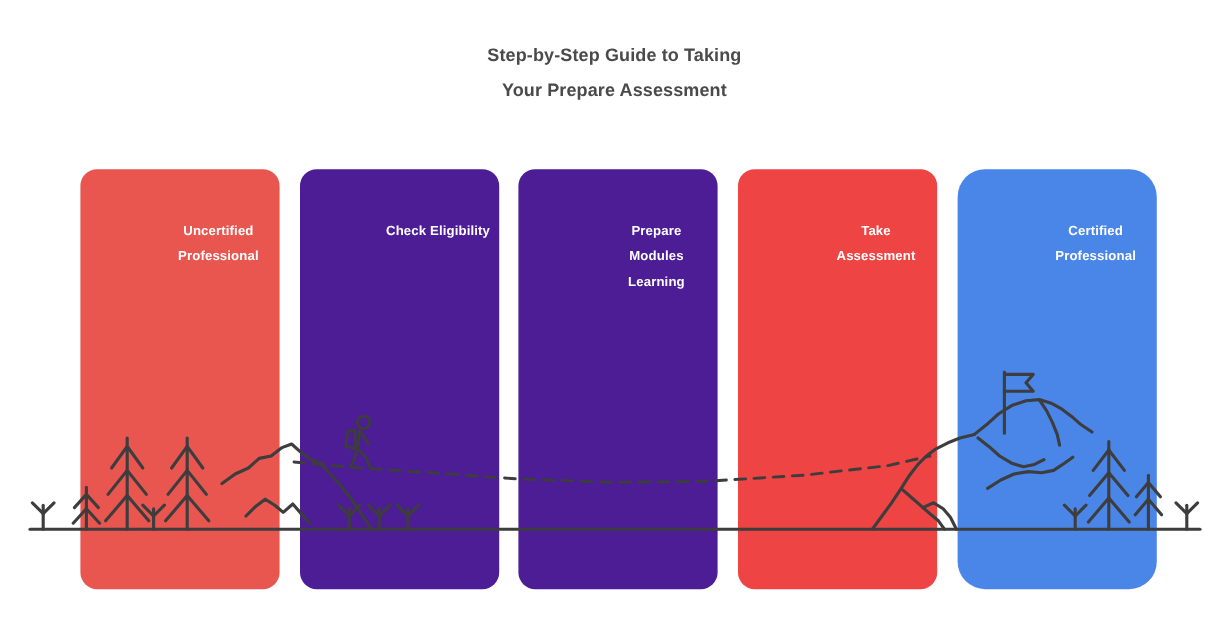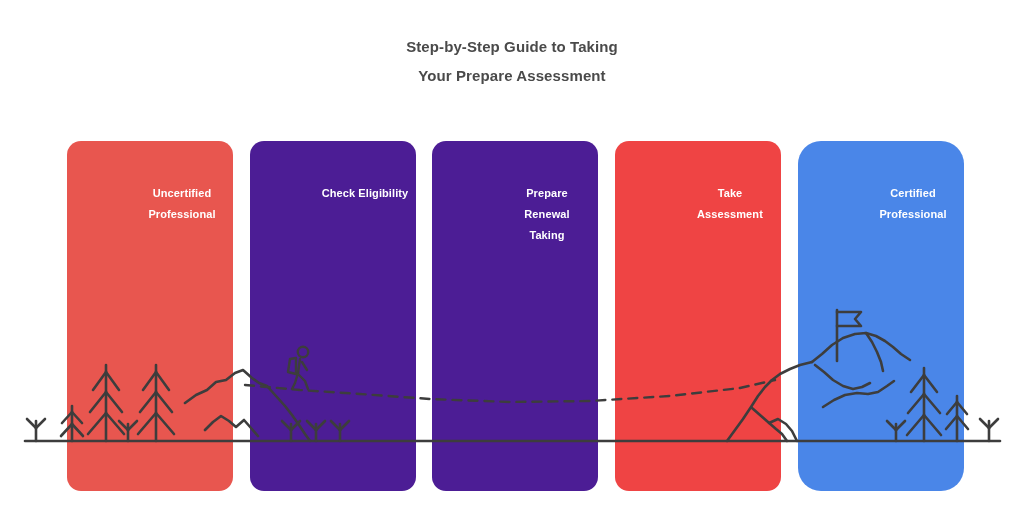--- a/index.html
+++ b/index.html
@@ -102,22 +102,22 @@
 
     <div class="step-panel" id="panel-2" style="left: 250px; width: 166px; background: #4c1d95;">
       <div class="step-label">
         <span>Check Eligibility</span>
       </div>
     </div>
 
     <div class="step-panel" id="panel-3" style="left: 432px; width: 166px; background: #4c1d95;">
       <div class="step-label">
         <span>Prepare</span><br>
-        <span>Renewal</span><br>
-        <span>Taking</span>
+        <span>Modules</span><br>
+        <span>Learning</span>
       </div>
     </div>
 
     <div class="step-panel" id="panel-4" style="left: 615px; width: 166px; background: #ef4444;">
       <div class="step-label">
         <span>Take</span><br>
         <span>Assessment</span>
       </div>
     </div>
 

